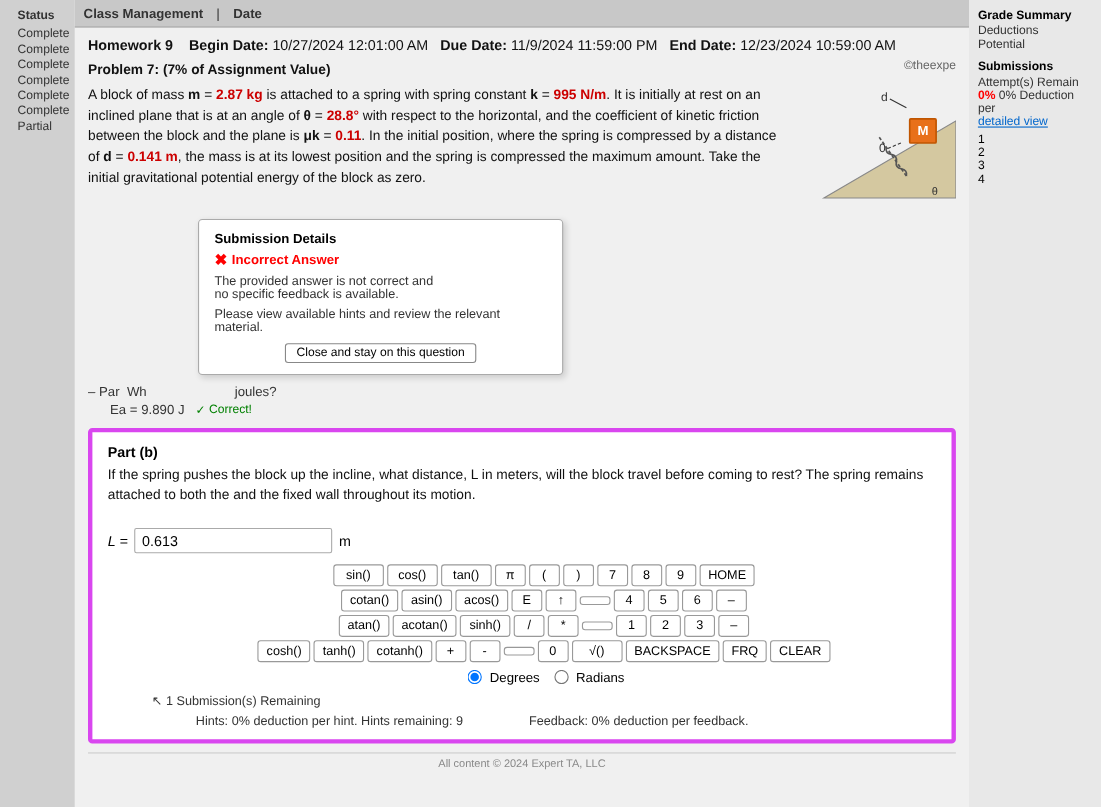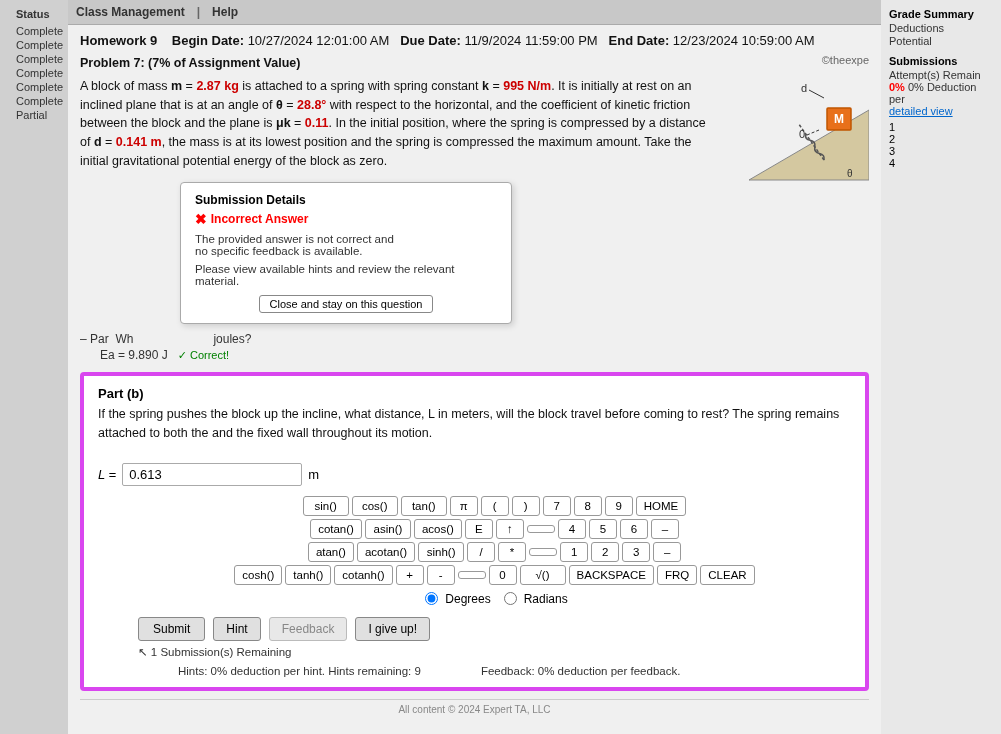--- a/index.html
+++ b/index.html
@@ -70,21 +70,21 @@
       color: #111;
       margin-bottom: 6px;
     }
     .hw-header .hw-label {
       font-weight: bold;
     }
 
     .problem-section {
       display: flex;
       gap: 24px;
-      margin-bottom: 8px;
+      margin-bottom: 25px;
     }
 
     .problem-text {
       flex: 1;
       font-size: 12.5px;
       line-height: 1.5;
       color: #111;
     }
     .problem-text strong {
       font-weight: bold;
@@ -374,21 +374,21 @@
   <div class="sidebar-item">Complete</div>
   <div class="sidebar-item">Complete</div>
   <div class="sidebar-item">Partial</div>
 </div>
 
 <div class="main">
 
   <div class="top-bar">
     <a class="top-bar-link">Class Management</a>
     <span class="top-bar-separator">|</span>
-    <a class="top-bar-link">Help</a>
+    <a class="top-bar-link">Date</a>
   </div>
 
   <div class="content">
 
     <div class="hw-header">
       <span class="hw-label">Homework 9</span>
       &nbsp;&nbsp;
       <span style="font-weight:bold;">Begin Date:</span>
       <span>10/27/2024 12:01:00 AM</span>
       &nbsp;
@@ -526,26 +526,20 @@
         </div>
 
         <div class="calc-row" style="margin-top:4px; margin-left: 4px;">
           <input type="radio" name="angle-mode" id="degrees" checked="" style="">
           <label for="degrees" class="degrees-radians">Degrees</label>
           <input type="radio" name="angle-mode" id="radians" style="margin-left: 10px;">
           <label for="radians" class="degrees-radians">Radians</label>
         </div>
       </div>
 
-      <div class="action-row">
-        <button class="submit-btn">Submit</button>
-        <button class="hint-btn">Hint</button>
-        <button class="feedback-btn">Feedback</button>
-        <button class="give-up-btn">I give up!</button>
-      </div>
 
       <div class="submissions-remaining">
         <span>↖</span>
         <span>1 Submission(s) Remaining</span>
       </div>
 
       <div style="display:flex; gap:40px; margin-left:40px; margin-top:4px;">
         <span class="hints-info">Hints: 0% deduction per hint. Hints remaining: 9</span>
         <span class="feedback-info">Feedback: 0% deduction per feedback.</span>
       </div>

